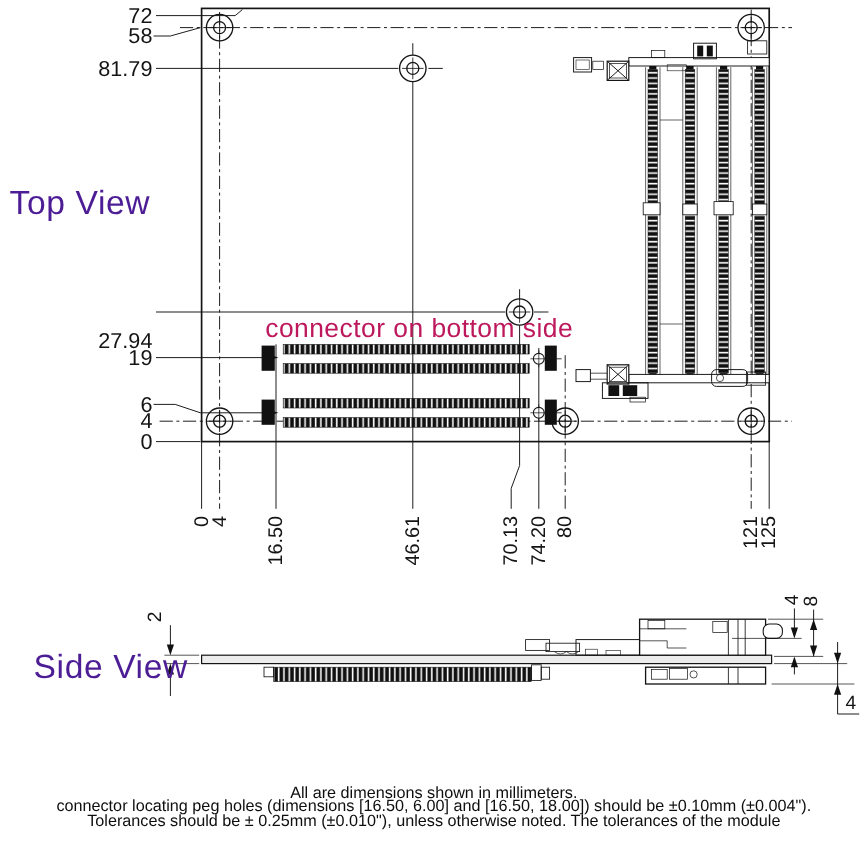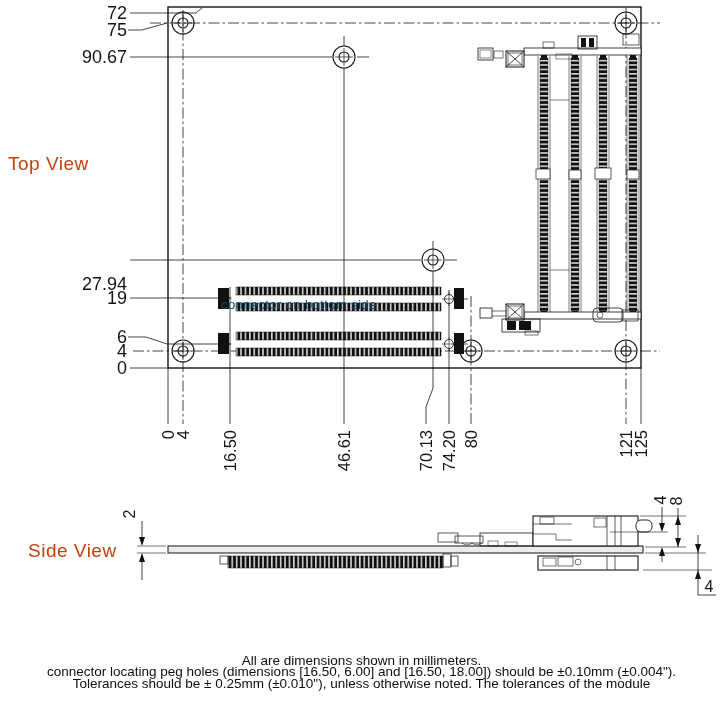--- a/index.html
+++ b/index.html
@@ -1,27 +1,27 @@
 <!DOCTYPE html>
 <html><head>
 <meta charset="utf-8">
 <style>
   html,body{margin:0;padding:0;background:#fff;}
   #page{position:relative;width:723px;height:710px;background:#fff;overflow:hidden;
         font-family:"Liberation Sans","DejaVu Sans",sans-serif;color:#141414;}
   #drawing{position:absolute;left:0;top:0;}
   .lbl{position:absolute;color:#141414;white-space:nowrap;}
-  .view-title{font-size:19px;letter-spacing:.5px;color:#c2410c;text-align:center;}
+  .view-title{font-size:28px;letter-spacing:.5px;color:#4c1d95;text-align:center;}
   .dim-left{left:38px;width:89px;height:18px;line-height:18px;text-align:right;font-size:18px;}
   .dim-bottom{width:70px;height:20px;line-height:20px;text-align:right;font-size:16.5px;
               transform:rotate(-90deg) translateX(-70px);transform-origin:0 0;}
   .dim-rot{width:20px;height:18px;line-height:18px;text-align:center;font-size:16px;
            transform:rotate(-90deg) translateX(-20px);transform-origin:0 0;}
   .dim-plain{width:20px;height:18px;line-height:18px;text-align:center;font-size:16px;}
-  .note-annot{font-size:13px;letter-spacing:.4px;color:#0c4a6e;margin-top:36px;}
+  .note-annot{font-size:22px;letter-spacing:.4px;color:#be185d;}
   .footer{position:absolute;left:0;width:723px;text-align:center;font-size:13.5px;color:#0e0e0e;}
   .footer-tol{line-height:15.5px;}
 </style>
 </head>
 <body>
 
 <div id="page">
 
 <svg id="drawing" width="723" height="710" viewBox="0 0 723 710" fill="none" stroke="#141414" stroke-width="0.8">
 
@@ -268,22 +268,22 @@
     </g>
   </g>
 </svg>
 
 <div class="lbl view-title" style="left:8px;top:153px;">Top View</div>
 <div class="lbl view-title" style="left:8px;top:540px;margin-left:20px;">Side View</div>
 
 <div class="lbl note-annot" style="left:221px;top:261px;">connector on bottom side</div>
 
 <div class="lbl dim-left" style="top:4px;">72</div>
-<div class="lbl dim-left" style="top:21px;">75</div>
-<div class="lbl dim-left" style="top:48px;">90.67</div>
+<div class="lbl dim-left" style="top:21px;">58</div>
+<div class="lbl dim-left" style="top:48px;">81.79</div>
 <div class="lbl dim-left" style="top:251px;margin-top:24px;">27.94</div>
 <div class="lbl dim-left" style="top:289px;">19</div>
 <div class="lbl dim-left" style="top:328px;">6</div>
 <div class="lbl dim-left" style="top:342px;">4</div>
 <div class="lbl dim-left" style="top:359px;">0</div>
 
 <div class="lbl dim-bottom" style="left:158px;top:430px;">0</div>
 <div class="lbl dim-bottom" style="left:173px;top:430px;">4</div>
 <div class="lbl dim-bottom" style="left:220px;top:430px;">16.50</div>
 <div class="lbl dim-bottom" style="left:334px;top:430px;">46.61</div>

